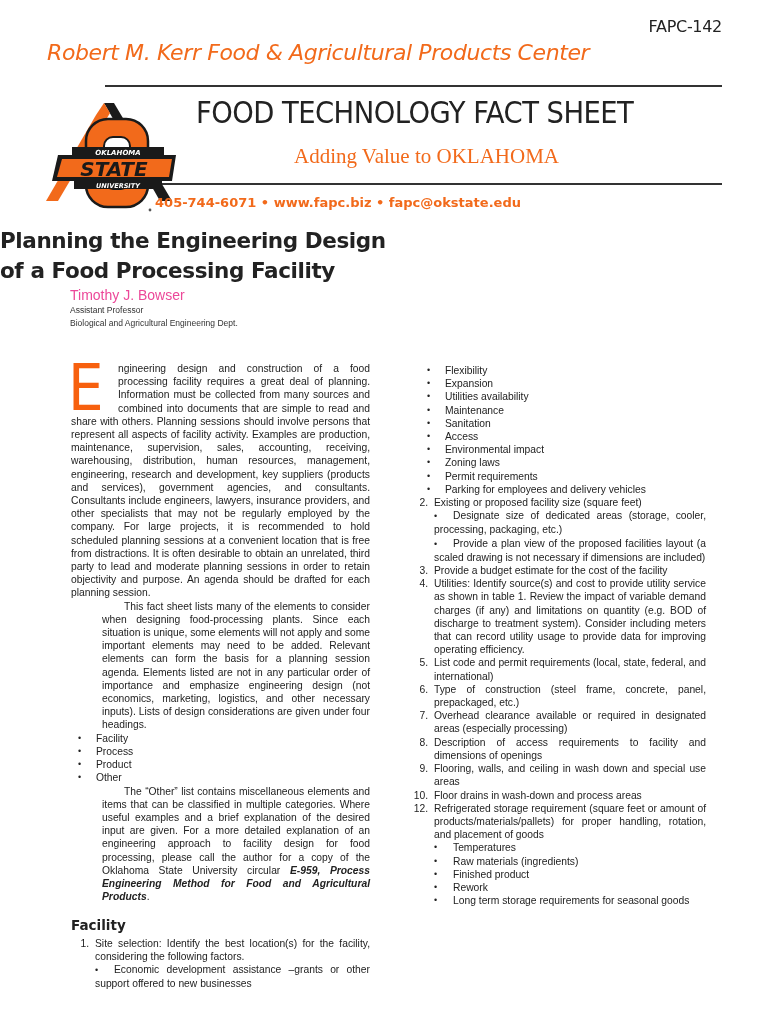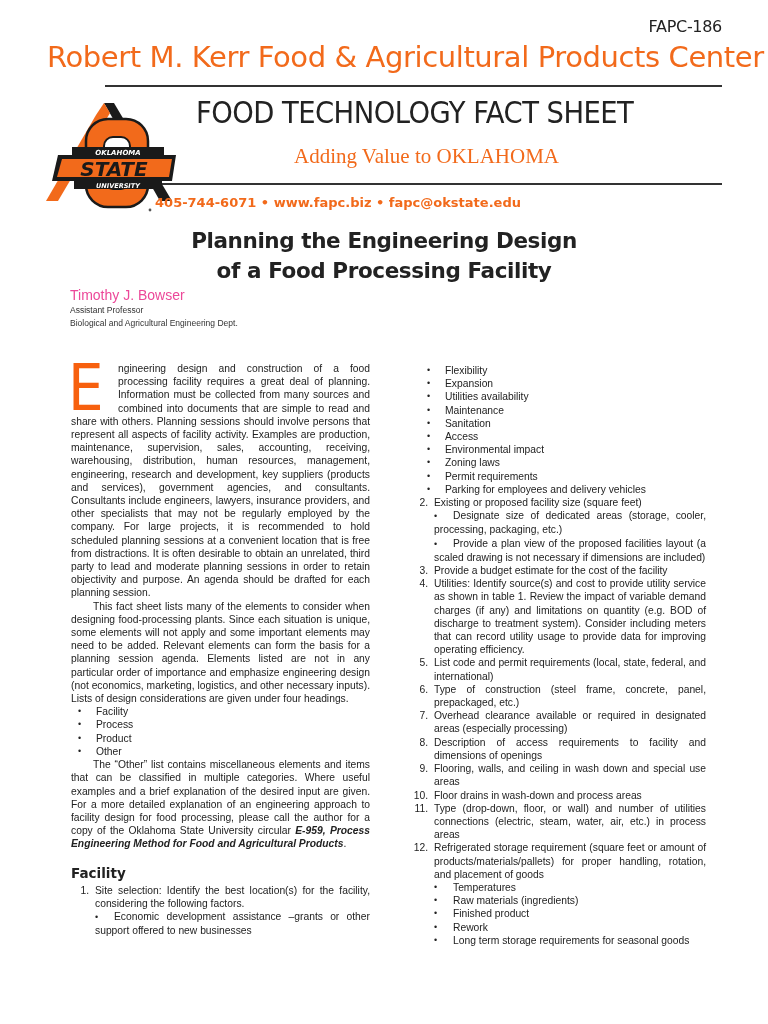--- a/index.html
+++ b/index.html
@@ -1,65 +1,65 @@
 <!DOCTYPE html>
 <html><head>
   <meta charset="utf-8">
   <style>
     * { margin: 0; padding: 0; box-sizing: border-box; }
     html, body { width: 768px; height: 1024px; background: #ffffff; overflow: hidden; }
     body { position: relative; font-family: "Liberation Sans", sans-serif; color: #1a1a1a; }
 
     .doc-code { position: absolute; top: 17px; right: 46px; font-family: "DejaVu Sans", sans-serif; font-size: 16px; color: #222; letter-spacing: -0.3px; }
-    .center-name { position: absolute; top: 40px; left: 47px; width: 680px; font-family: "DejaVu Sans", sans-serif; font-size: 29px; color: #f26a1b; letter-spacing: -0.4px; white-space: nowrap; }
+    .center-name { position: absolute; top: 40px; left: 47px; width: 680px; font-family: "DejaVu Sans", sans-serif; font-style: italic; font-size: 22px; color: #f26a1b; letter-spacing: -0.4px; white-space: nowrap; }
 
     .rule-top { position: absolute; top: 85px; left: 105px; width: 617px; height: 1.5px; background: #333; }
     .rule-bottom { position: absolute; top: 183px; left: 150px; width: 572px; height: 1.5px; background: #333; }
 
     .logo { position: absolute; top: 101px; left: 44px; width: 136px; height: 112px; }
 
     .fact-title { position: absolute; top: 96px; left: 196px; width: 520px; font-family: "DejaVu Sans", sans-serif; font-size: 29.5px; color: #222; letter-spacing: -0.6px; white-space: nowrap; transform: scaleX(0.93); transform-origin: left; }
     .fact-sub { position: absolute; top: 144px; left: 294px; font-family: "Liberation Serif", serif; font-size: 21px; color: #f26a1b; white-space: nowrap; }
 
     .contact { position: absolute; top: 195px; left: 0; width: 656px; text-align: center; padding-left: 20px; font-family: "DejaVu Sans", sans-serif; font-size: 13px; font-weight: bold; color: #f26a1b; }
 
-    .article-title { position: absolute; top: 226px; left: 0; width: 768px; text-align: center; padding-left: 0; font-family: "DejaVu Sans", sans-serif; font-weight: bold; font-size: 21.5px; line-height: 30px; color: #222; letter-spacing: -0.4px; }
+    .article-title { position: absolute; top: 226px; left: 0; width: 768px; text-align: left; padding-left: 0; font-family: "DejaVu Sans", sans-serif; font-weight: bold; font-size: 21.5px; line-height: 30px; color: #222; letter-spacing: -0.4px; }
 
     .author { position: absolute; top: 287px; left: 70px; }
     .author-name { font-size: 14px; color: #ec4899; line-height: 17px; }
     .author-role { font-size: 8.5px; color: #333; line-height: 13px; }
 
     .col { position: absolute; font-size: 10.3px; line-height: 13.2px; color: #222; text-align: justify; }
     .col-left { top: 362px; left: 71px; width: 299px; }
     .col-right { top: 364px; left: 410px; width: 296px; }
 
     .drop-wrap { position: relative; }
     .dropcap { float: left; font-family: "DejaVu Sans", sans-serif; font-size: 64px; line-height: 50px; height: 50px; color: #f7600e; margin: 1px 6px 0 -3px; font-weight: normal; transform: scaleX(0.88); transform-origin: left; width: 44px; }
 
-    p.indent { text-indent: 22px; }
+    p.indent { text-indent: 22px; margin-left: 31px; }
     .bul { display: flex; padding-left: 7px; }
     .bul .dot { width: 18px; flex: none; font-size: 9px; }
     .italic { font-style: italic; font-weight: bold; }
 
     .section-head { font-family: "DejaVu Sans", sans-serif; font-weight: bold; font-size: 13.5px; margin-top: 16px; margin-bottom: 4px; color: #222; }
 
     .num { display: flex; }
     .num .n { width: 24px; flex: none; text-align: right; padding-right: 6px; }
     .num .t { flex: 1; }
     .sub-bul { display: flex; padding-left: 24px; }
     .sub-bul .dot { width: 19px; flex: none; font-size: 9px; }
     .sub-para { padding-left: 24px; text-indent: 0; }
     .sub-para .dot { display: inline-block; width: 19px; font-size: 9px; text-indent: 0; }
     .right-bul { display: flex; padding-left: 17px; }
     .right-bul .dot { width: 18px; flex: none; font-size: 9px; }
   </style>
 </head>
 <body>
 
-<div class="doc-code">FAPC-186</div>
+<div class="doc-code">FAPC-142</div>
 <div class="center-name">Robert M. Kerr Food &amp; Agricultural Products Center</div>
 
 <div class="rule-top"></div>
 <div class="rule-bottom"></div>
 
 <div class="logo">
   <svg width="136" height="112" viewBox="0 0 136 112">
 
     <polygon points="60,2 70,2 128,100 116,100" fill="#1a1a1a"></polygon>
 
@@ -207,24 +207,20 @@
   </div>
   <div class="num">
     <span class="n">9.</span>
     <span class="t">Flooring, walls, and ceiling in wash down and special use areas</span>
   </div>
   <div class="num">
     <span class="n">10.</span>
     <span class="t">Floor drains in wash-down and process areas</span>
   </div>
   <div class="num">
-    <span class="n">11.</span>
-    <span class="t">Type (drop-down, floor, or wall) and number of utilities connections (electric, steam, water, air, etc.) in process areas</span>
-  </div>
-  <div class="num">
     <span class="n">12.</span>
     <span class="t">Refrigerated storage requirement (square feet or amount of products/materials/pallets) for proper handling, rotation, and placement of goods</span>
   </div>
   <div>
     <div class="sub-bul">
         <span class="dot">•</span>
         <span>Temperatures</span>
       </div>
     <div class="sub-bul">
         <span class="dot">•</span>

